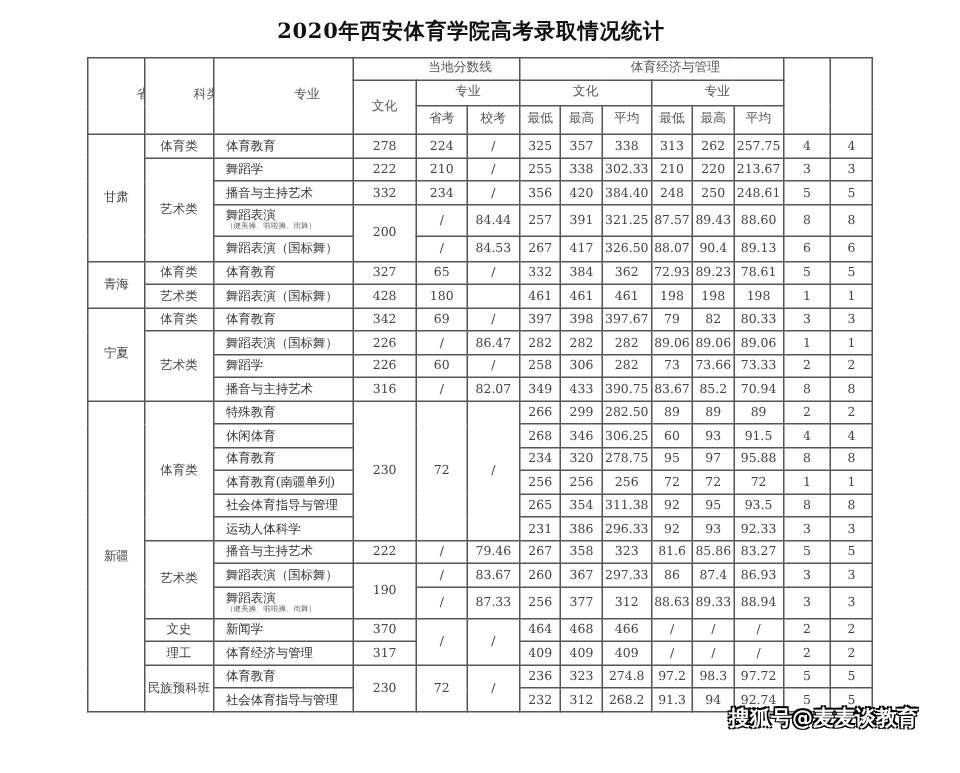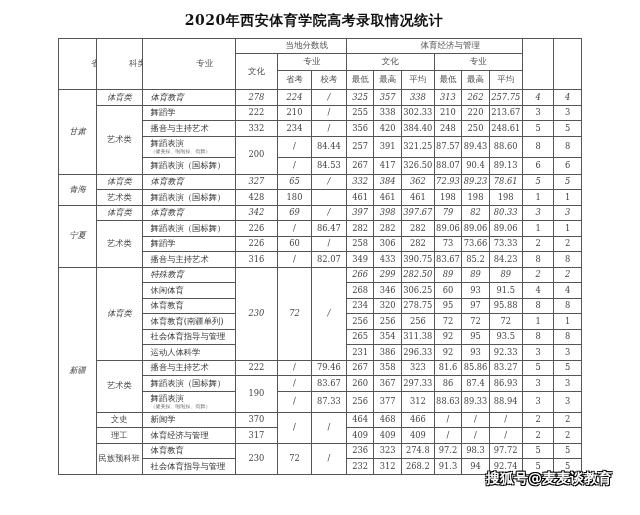--- a/index.html
+++ b/index.html
@@ -21,21 +21,21 @@
     font-weight:normal; overflow:hidden; white-space:nowrap; line-height:1.1;
   }
   table.stats th { color:#555; font-size:8.5px; }
   table.stats td.major { text-align:left; padding-left:8px; color:#333; }
   tr.hr1 th { height:14px;padding-left:32px; }
   tr.hr2 th { height:16px; }
   tr.hr3 th { height:18px; }
   tr.r td { height:14.5px; }
   tr.tall td { height:20px; }
   .sub { display:block; font-size:5px; color:#666; margin-top:1px; }
-  .thick-top td { border-top:2px solid #333;font-style:italic; }
+  .thick-top td { border-top:2px solid #333; }
   .watermark {
     position:absolute; left:486px; top:470px; font-family:"DejaVu Sans", sans-serif;
     font-size:14px; font-weight:bold; color:#fff;
     text-shadow: 0 0 1px #000, 1px 1px 0 #000, -1px -1px 0 #000, 1px -1px 0 #000, -1px 1px 0 #000;
     letter-spacing:0px;
   }
 </style>
 </head>
 <body>
 
@@ -240,21 +240,21 @@
     <tr class="r">
       <td class="major">播音与主持艺术</td>
       <td>316</td>
       <td>/</td>
       <td>82.07</td>
       <td>349</td>
       <td>433</td>
       <td>390.75</td>
       <td>83.67</td>
       <td>85.2</td>
-      <td>84.23</td>
+      <td>70.94</td>
       <td>8</td>
       <td>8</td>
     </tr>
 
     <tr class="r thick-top">
       <td rowspan="13">新疆</td>
       <td rowspan="6">体育类</td>
       <td class="major">特殊教育</td>
       <td rowspan="6">230</td>
       <td rowspan="6">72</td>

